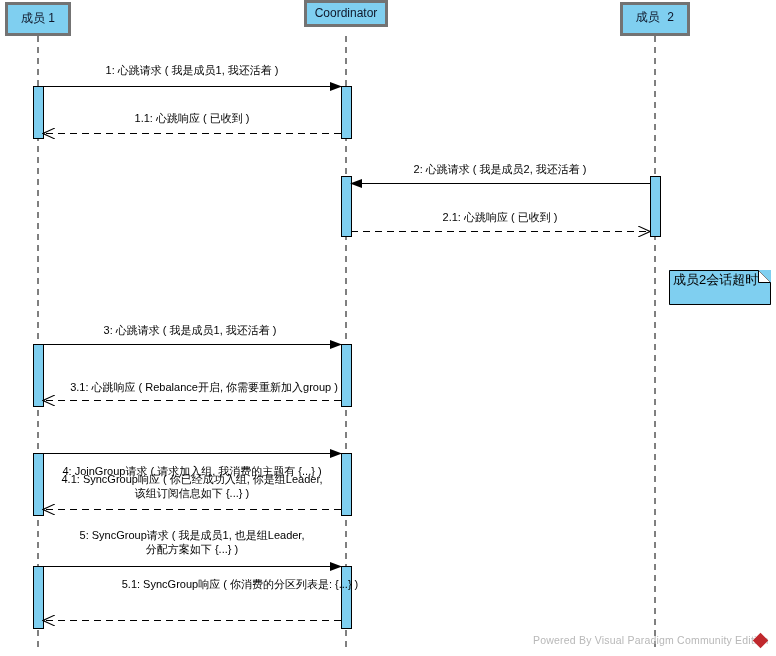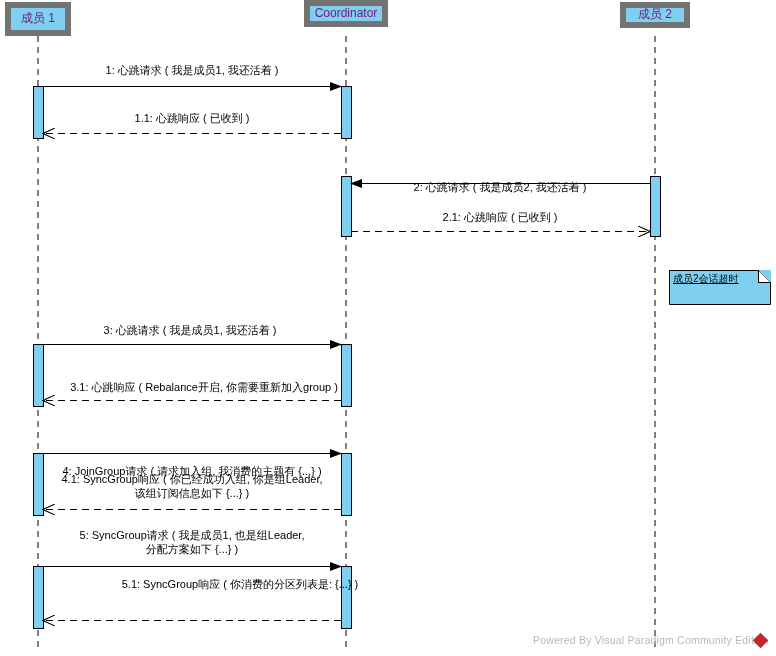--- a/index.html
+++ b/index.html
@@ -19,38 +19,37 @@
     position: absolute;
     top: 0;
     left: 0;
     width: 776px;
     height: 656px;
   }
   .lifeline-box {
     position: absolute;
     box-sizing: border-box;
     background: #7FCFF0;
-    border: 6px solid #737373;
-    color: #701a75;
+    border: 3px solid #737373;
+    color: #0f172a;
     font-size: 12px;
     display: flex;
     align-items: center;
     justify-content: center;
     text-align: center;
     line-height: 1.1;
   }
   .note-box {
     position: absolute;
     box-sizing: border-box;
     background: #7FCFF0;
     color: #000000;
-    font-size: 10px;
+    font-size: 13px;
     padding: 3px 4px 0 4px;
     line-height: 1.1;
-    text-decoration: underline;
   }
   .msg-label {
     position: absolute;
     font-size: 11px;
     color: #000000;
     text-align: center;
     white-space: pre;
     line-height: 1.25;
     transform: translateX(-50%);
   }
@@ -117,29 +116,29 @@
       </g>
   </svg>
 
   <div id="lifeline-boxes">
       <div class="lifeline-box" style="left: 5px; top: 2px; width: 66px; height: 34px;">
         <span>成员 1</span>
       </div>
       <div class="lifeline-box" style="left: 304px; top: 0; width: 84px; height: 27px;">
         <span>Coordinator</span>
       </div>
-      <div class="lifeline-box" style="left: 620px; top: 2px; width: 70px; height: 26px;">
+      <div class="lifeline-box" style="left: 620px; top: 2px; width: 70px; height: 34px; font-family: Liberation Mono, monospace;">
         <span>成员 2</span>
       </div>
     </div>
 
   <div id="message-labels">
       <div class="msg-label" style="left: 192px; top: 64px;">1: 心跳请求 ( 我是成员1, 我还活着 )</div>
       <div class="msg-label" style="left: 192px; top: 112px;">1.1: 心跳响应 ( 已收到 )</div>
-      <div class="msg-label" style="left: 500px; top: 181px;">2: 心跳请求 ( 我是成员2, 我还活着 )</div>
+      <div class="msg-label" style="left: 500px; top: 163px;">2: 心跳请求 ( 我是成员2, 我还活着 )</div>
       <div class="msg-label" style="left: 500px; top: 211px;">2.1: 心跳响应 ( 已收到 )</div>
       <div class="msg-label" style="left: 190px; top: 324px;">3: 心跳请求 ( 我是成员1, 我还活着 )</div>
       <div class="msg-label" style="left: 192px; top: 381px; margin-left: 12px;">3.1: 心跳响应 ( Rebalance开启, 你需要重新加入group )</div>
       <div class="msg-label" style="left: 192px; top: 431px; margin-top: 34px;">4: JoinGroup请求 ( 请求加入组, 我消费的主题有 {...} )</div>
       <div class="msg-label" style="left: 192px; top: 473px;">4.1: SyncGroup响应 ( 你已经成功入组, 你是组Leader,
 该组订阅信息如下 {...} )</div>
       <div class="msg-label" style="left: 192px; top: 529px;">5: SyncGroup请求 ( 我是成员1, 也是组Leader,
 分配方案如下 {...} )</div>
       <div class="msg-label" style="left: 192px; top: 578px; margin-left: 48px;">5.1: SyncGroup响应 ( 你消费的分区列表是: {...} )</div>
     </div>

